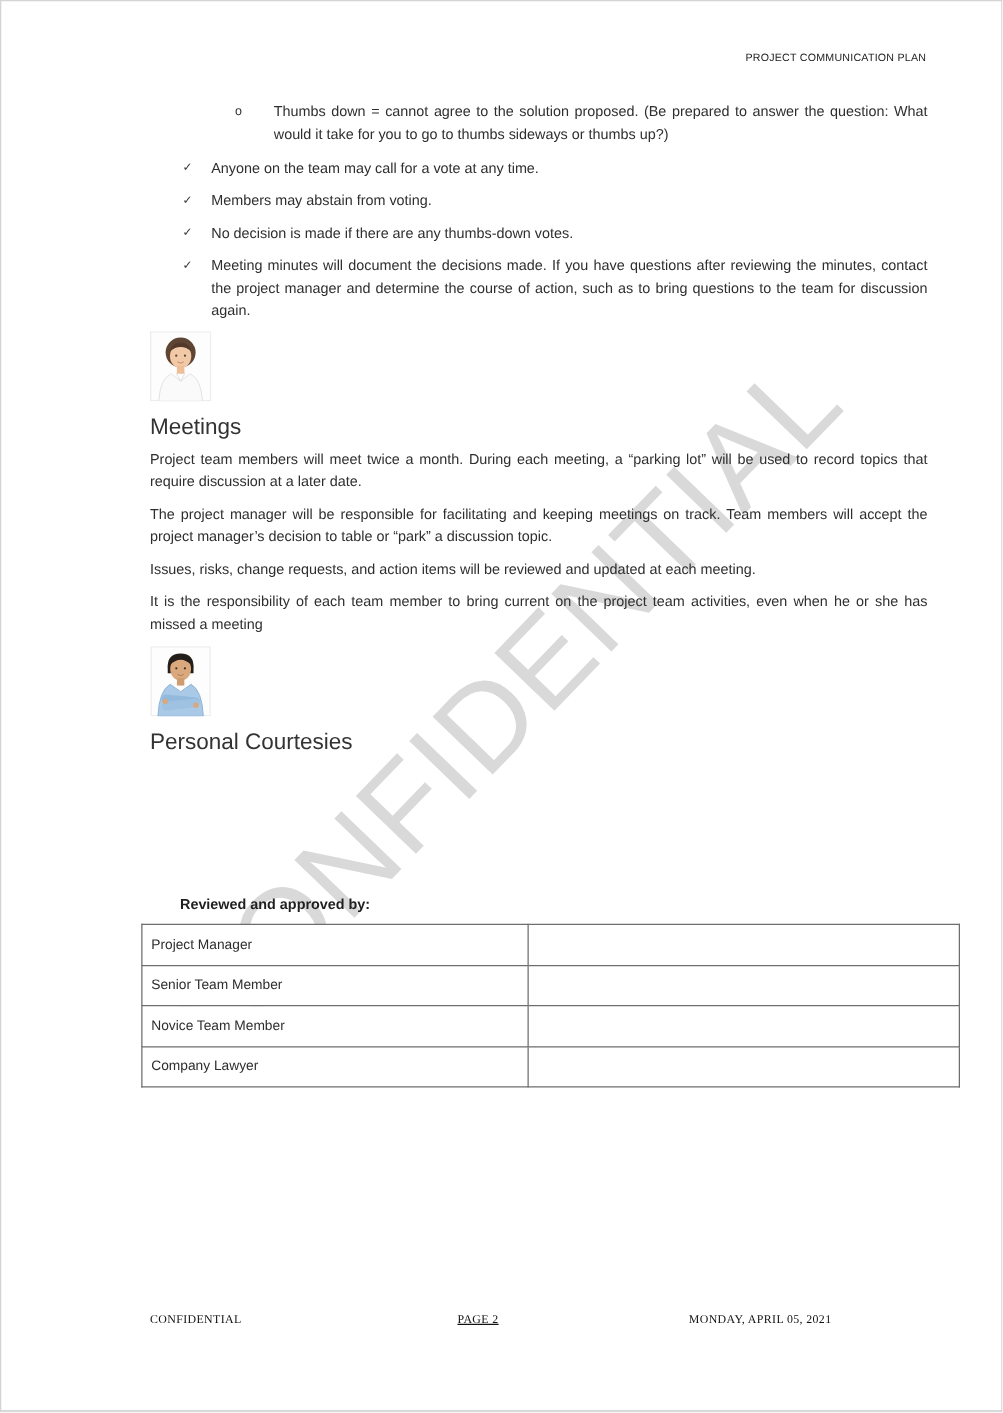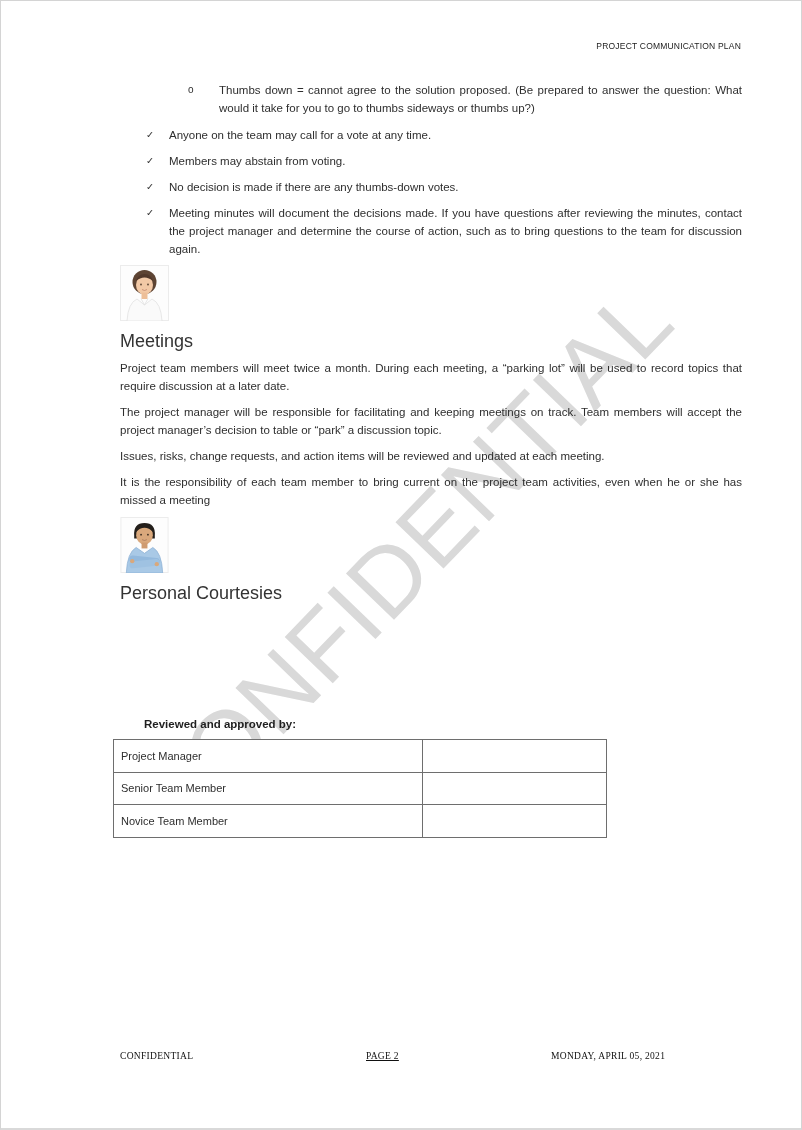--- a/index.html
+++ b/index.html
@@ -34,21 +34,21 @@
   .check-item { display:flex; margin-bottom:8px; }
   .check-item:last-child { margin-bottom:0; }
   .check-item .marker { flex:none; margin-left:26px; width:23px; font-size:9.5px; color:#3a3a3a; }
   .check-item .btxt { flex:1; text-align:justify; }
   .avatar { display:block; margin-top:7px; width:49px; height:56px; }
   .avatar svg { display:block; width:49px; height:56px; }
   .avatar.second { margin-top:8px; }
   .section-heading { margin-top:11px; font-size:18px; line-height:19px; font-weight:400; color:#333333; }
   .para { margin-top:8px; text-align:justify; }
   .approval-heading { margin-top:112px; font-weight:bold; font-size:11.5px; color:#1f1f1f;padding-left:24px; }
-  .approval-table { margin-top:6px; margin-left:-7px; width:494px; border-collapse:collapse; table-layout:fixed; }
+  .approval-table { margin-top:6px; margin-left:-7px; width:655px; border-collapse:collapse; table-layout:fixed; }
   .approval-table td {
     border:1px solid #6e6e6e; height:31.5px;
     padding:0 4px 0 7px; font-size:11px; color:#2e2e2e; vertical-align:middle;
     background:#ffffff;
   }
   .approval-table td.label-cell { width:297px; }
   .footer-item {
     position:absolute; top:1050px; z-index:1;
     font-family:"Liberation Serif","DejaVu Serif",serif;
     font-size:9.5px; letter-spacing:0.3px; color:#111111;
@@ -146,20 +146,24 @@
           <td></td>
         </tr>
         <tr>
           <td class="label-cell">Senior Team Member</td>
           <td></td>
         </tr>
         <tr>
           <td class="label-cell">Novice Team Member</td>
           <td></td>
         </tr>
+        <tr>
+          <td class="label-cell">Company Lawyer</td>
+          <td></td>
+        </tr>
       </tbody>
     </table>
 
   </div>
 
   <div class="footer-item footer-left">CONFIDENTIAL</div>
   <div class="footer-item footer-center">PAGE 2</div>
   <div class="footer-item footer-right">MONDAY, APRIL 05, 2021</div>
 
 </div>

